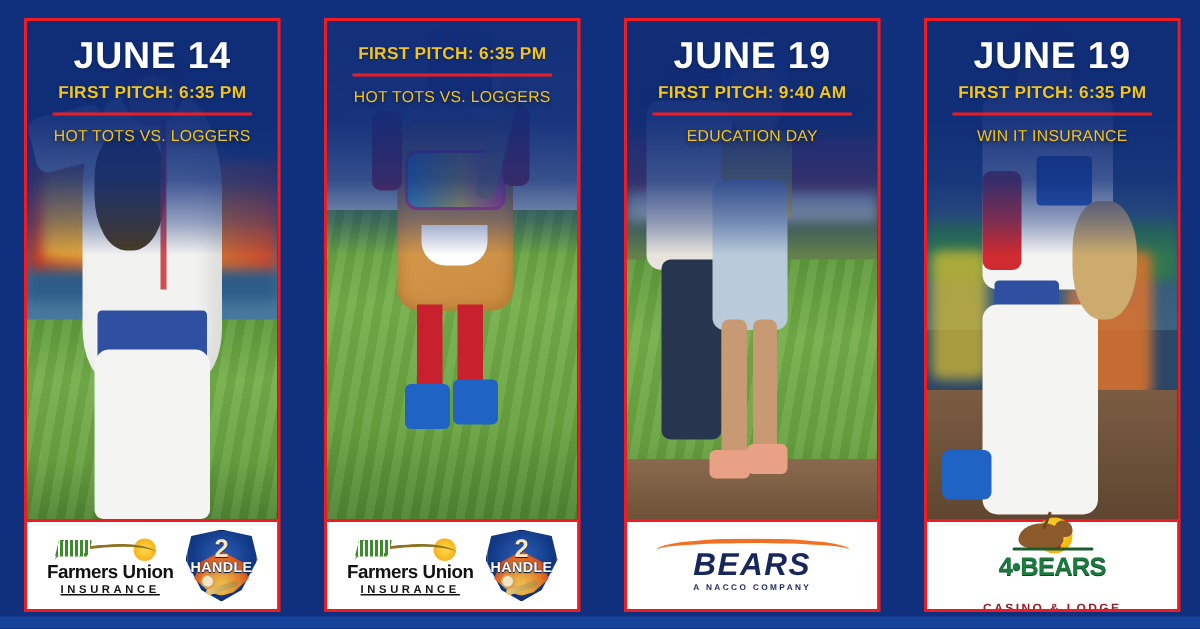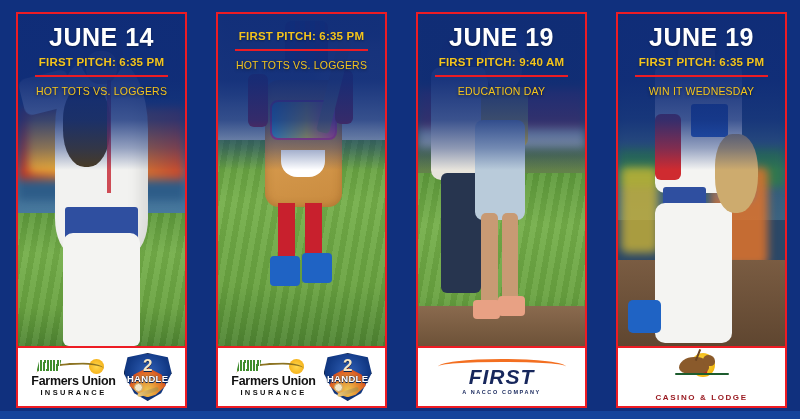--- a/index.html
+++ b/index.html
@@ -126,21 +126,21 @@
     border-radius:60% 60% 0 0 / 100% 100% 0 0;
     transform:rotate(-4deg);
   }
   .fu-field{
     position:absolute; left:2px; top:2px; width:22px; height:11px;
     background:repeating-linear-gradient(78deg,#3f8c2e 0 2px, #ffffff 2px 3.2px);
     transform:skewX(-14deg);
     border-radius:1px;
   }
   .fu-name{ font-size:12.5px; font-weight:bold; color:#111; letter-spacing:-.3px; }
-  .fu-sub{ font-size:7.5px; font-weight:bold; color:#111; letter-spacing:2.4px; margin-top:2px; }
+  .fu-sub{ font-size:7.5px; font-weight:bold; color:#111; letter-spacing:2.4px; margin-top:2px;text-decoration:underline; }
   
   .handle{
     position:relative; width:48px; height:48px;
   }
   .handle-shield{
     position:absolute; inset:0;
     background:radial-gradient(circle at 50% 38%, #2f5fb5 0%, #123a86 55%, #0d2a63 100%);
     clip-path:polygon(50% 0%,92% 9%,100% 42%,78% 84%,50% 100%,22% 84%,0% 42%,8% 9%);
     border:1px solid #0b2352;
   }
@@ -358,21 +358,21 @@
         <div class="hdr">
           <div class="date">JUNE 19</div>
           <div class="pitch">FIRST PITCH: 9:40 AM</div>
           <div class="rule"></div>
           <div class="promo">EDUCATION DAY</div>
         </div>
       </div>
       <div class="sponsor">
         <div class="nac">
           <div class="nac-swoosh"></div>
-          <div class="nac-coal">FIRST</div>
+          <div class="nac-coal">BEARS</div>
           <div class="nac-sub">A NACCO COMPANY</div>
         </div>
       </div>
     </div>
   </div>
 
   <div class="card">
     <div class="card-inner">
       <div class="photo">
         <div class="photo-scene">
@@ -394,33 +394,34 @@
           <div class="fig" style="left:27%;top:52%;width:26%;height:7%;background:#2f4fa0;border-radius:3px"></div>
           <div class="fig" style="left:22%;top:57%;width:46%;height:42%;background:#f4f4f2;border-radius:10px"></div>
           <div class="fig" style="left:58%;top:36%;width:26%;height:24%;background:#cdab6e;border-radius:40% 44% 46% 44%"></div>
           <div class="fig" style="left:6%;top:86%;width:20%;height:10%;background:#1f63c4;border-radius:5px"></div>
         </div>
         <div class="overlay"></div>
         <div class="hdr">
           <div class="date">JUNE 19</div>
           <div class="pitch">FIRST PITCH: 6:35 PM</div>
           <div class="rule"></div>
-          <div class="promo">WIN IT WEDNESDAY</div>
+          <div class="promo">WIN IT INSURANCE</div>
         </div>
       </div>
       <div class="sponsor">
         <div class="bears">
           <div class="bears-mark">
             <div class="bears-sun"></div>
             <div class="bears-flame"></div>
             <div class="bears-bear"></div>
             <div class="bears-head"></div>
             <div class="bears-pole"></div>
             <div class="bears-base"></div>
           </div>
+          <div class="bears-name">4•BEARS</div>
           <div class="bears-sub">CASINO &amp; LODGE</div>
         </div>
       </div>
     </div>
   </div>
 
 </div>
 
 <div class="bottom-strip"></div>
 

